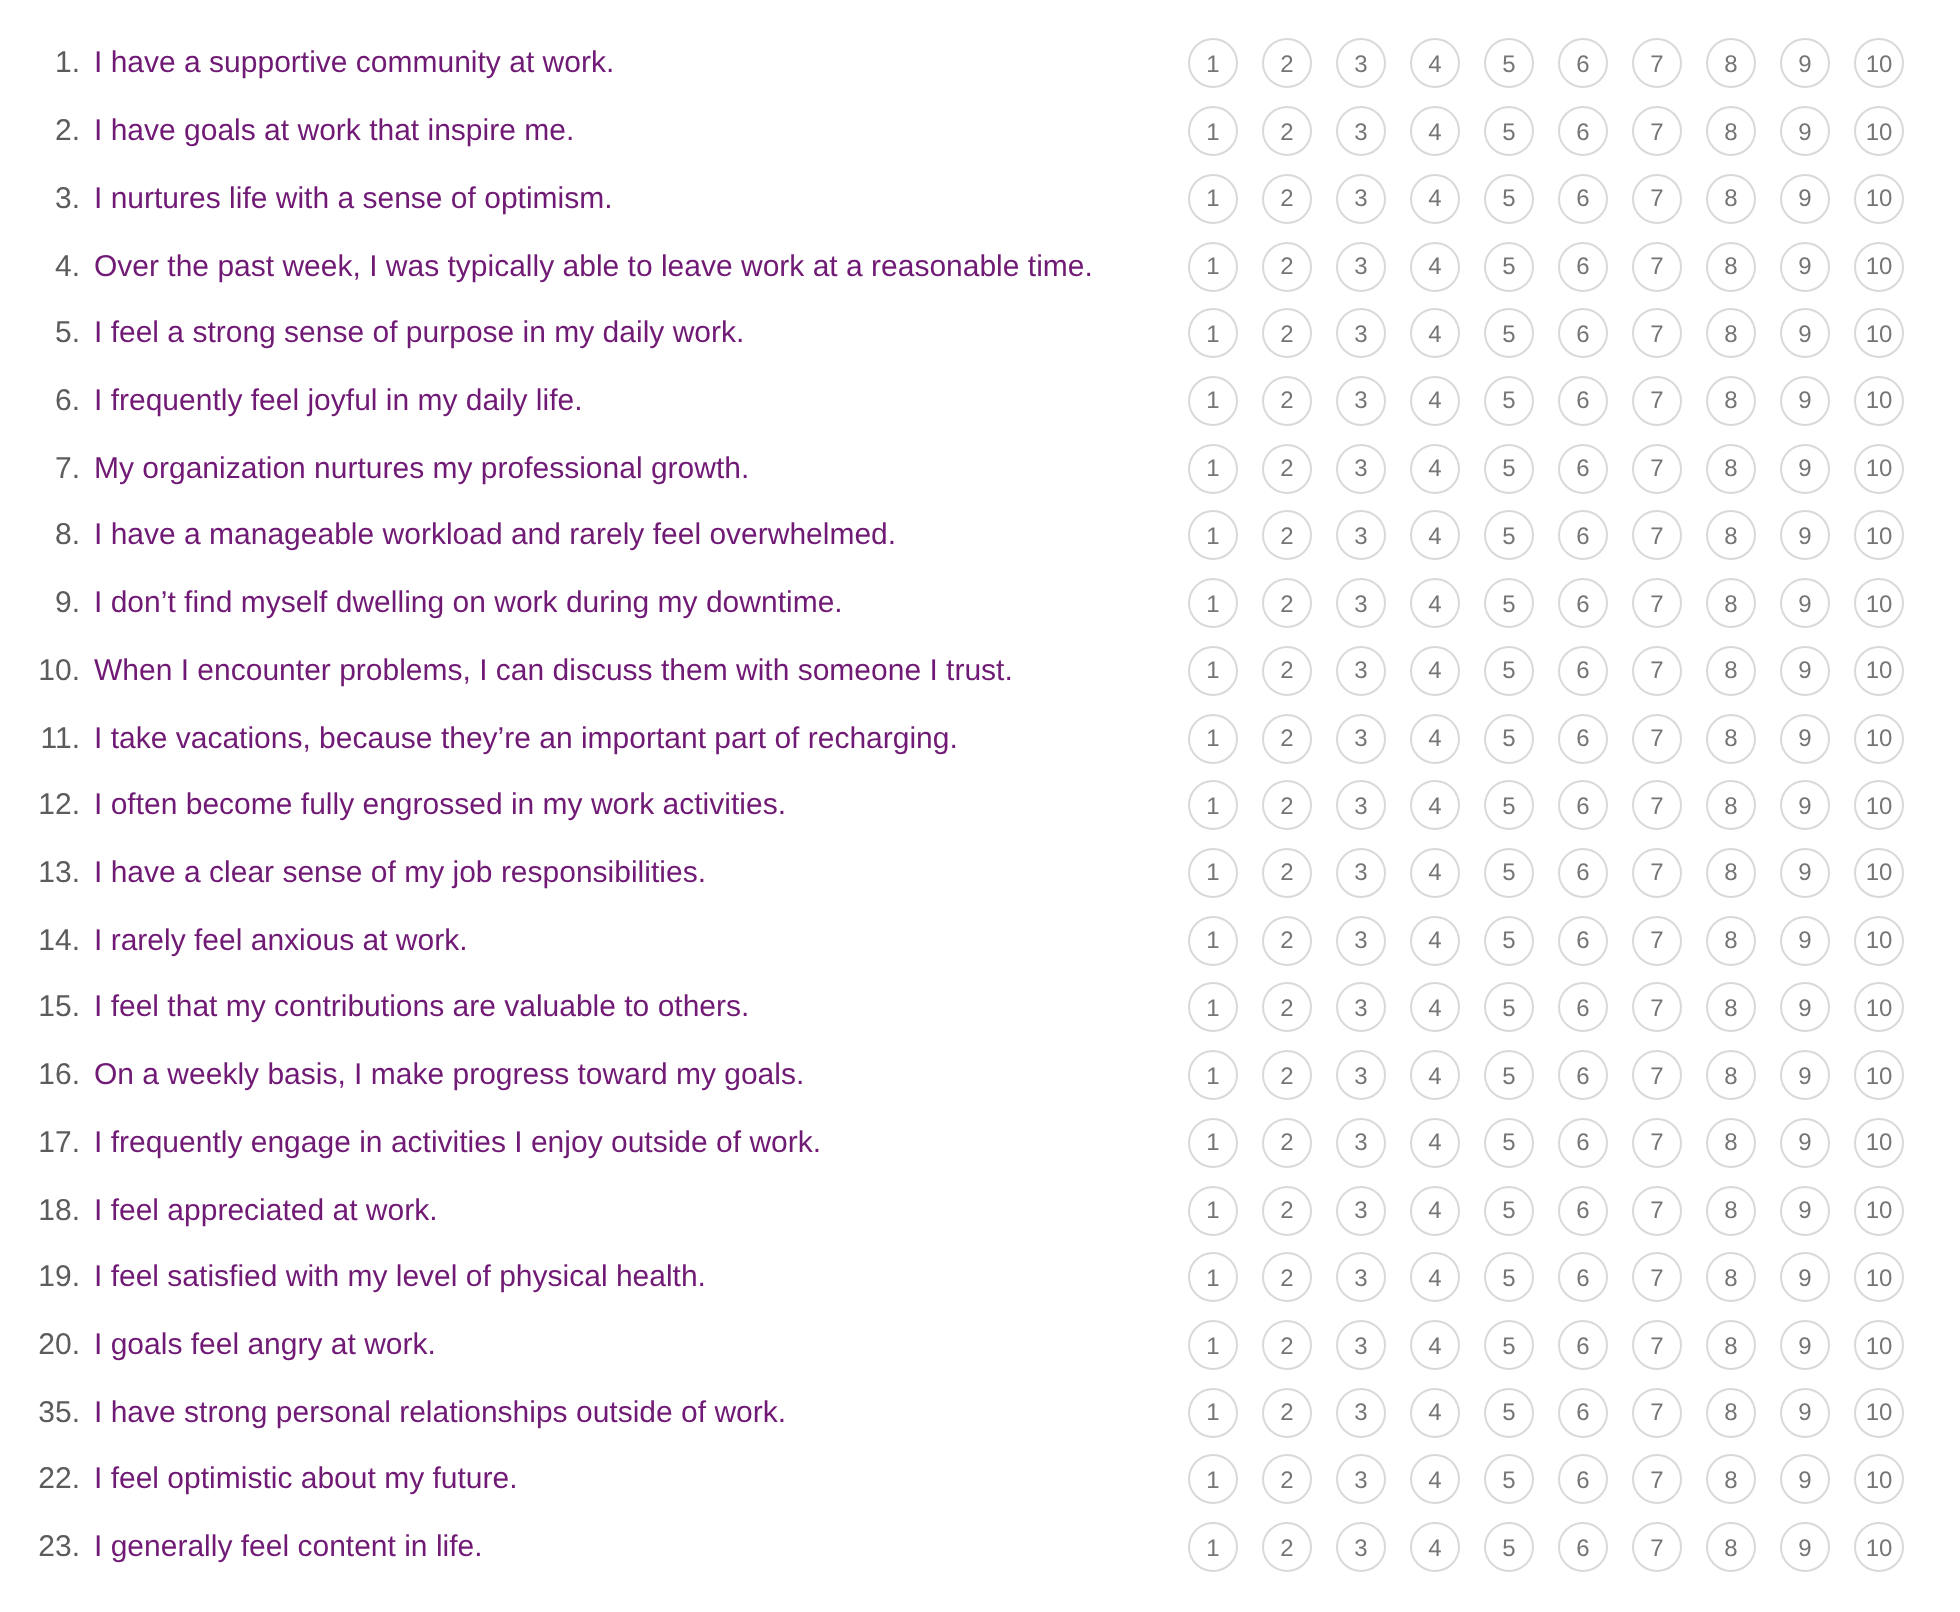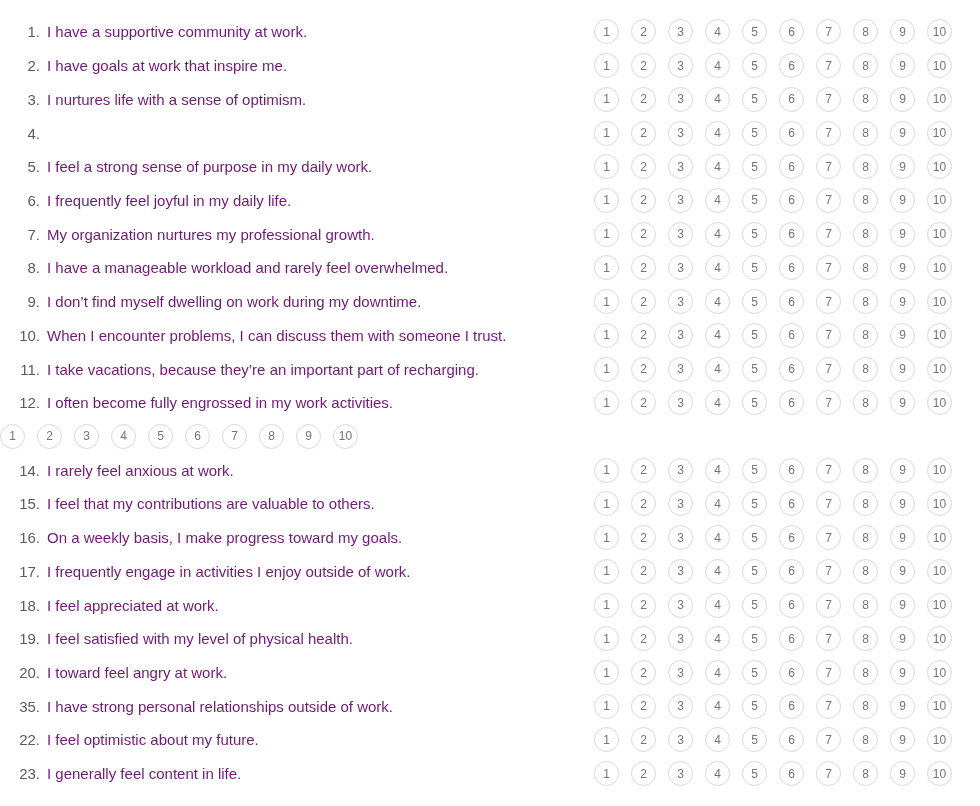--- a/index.html
+++ b/index.html
@@ -115,20 +115,21 @@
         <button class="circle">7</button>
         <button class="circle">8</button>
         <button class="circle">9</button>
         <button class="circle">10</button>
       </div>
   </div>
 
   <div class="row">
     <div class="qwrap">
       <span class="qnum">4.</span>
+      <span class="qtext">Over the past week, I was typically able to leave work at a reasonable time.</span>
     </div>
     <div class="scale">
         <button class="circle">1</button>
         <button class="circle">2</button>
         <button class="circle">3</button>
         <button class="circle">4</button>
         <button class="circle">5</button>
         <button class="circle">6</button>
         <button class="circle">7</button>
         <button class="circle">8</button>
@@ -283,20 +284,24 @@
         <button class="circle">5</button>
         <button class="circle">6</button>
         <button class="circle">7</button>
         <button class="circle">8</button>
         <button class="circle">9</button>
         <button class="circle">10</button>
       </div>
   </div>
 
   <div class="row">
+    <div class="qwrap">
+      <span class="qnum">13.</span>
+      <span class="qtext">I have a clear sense of my job responsibilities.</span>
+    </div>
     <div class="scale">
         <button class="circle">1</button>
         <button class="circle">2</button>
         <button class="circle">3</button>
         <button class="circle">4</button>
         <button class="circle">5</button>
         <button class="circle">6</button>
         <button class="circle">7</button>
         <button class="circle">8</button>
         <button class="circle">9</button>
@@ -414,21 +419,21 @@
         <button class="circle">7</button>
         <button class="circle">8</button>
         <button class="circle">9</button>
         <button class="circle">10</button>
       </div>
   </div>
 
   <div class="row">
     <div class="qwrap">
       <span class="qnum">20.</span>
-      <span class="qtext">I toward feel angry at work.</span>
+      <span class="qtext">I goals feel angry at work.</span>
     </div>
     <div class="scale">
         <button class="circle">1</button>
         <button class="circle">2</button>
         <button class="circle">3</button>
         <button class="circle">4</button>
         <button class="circle">5</button>
         <button class="circle">6</button>
         <button class="circle">7</button>
         <button class="circle">8</button>

